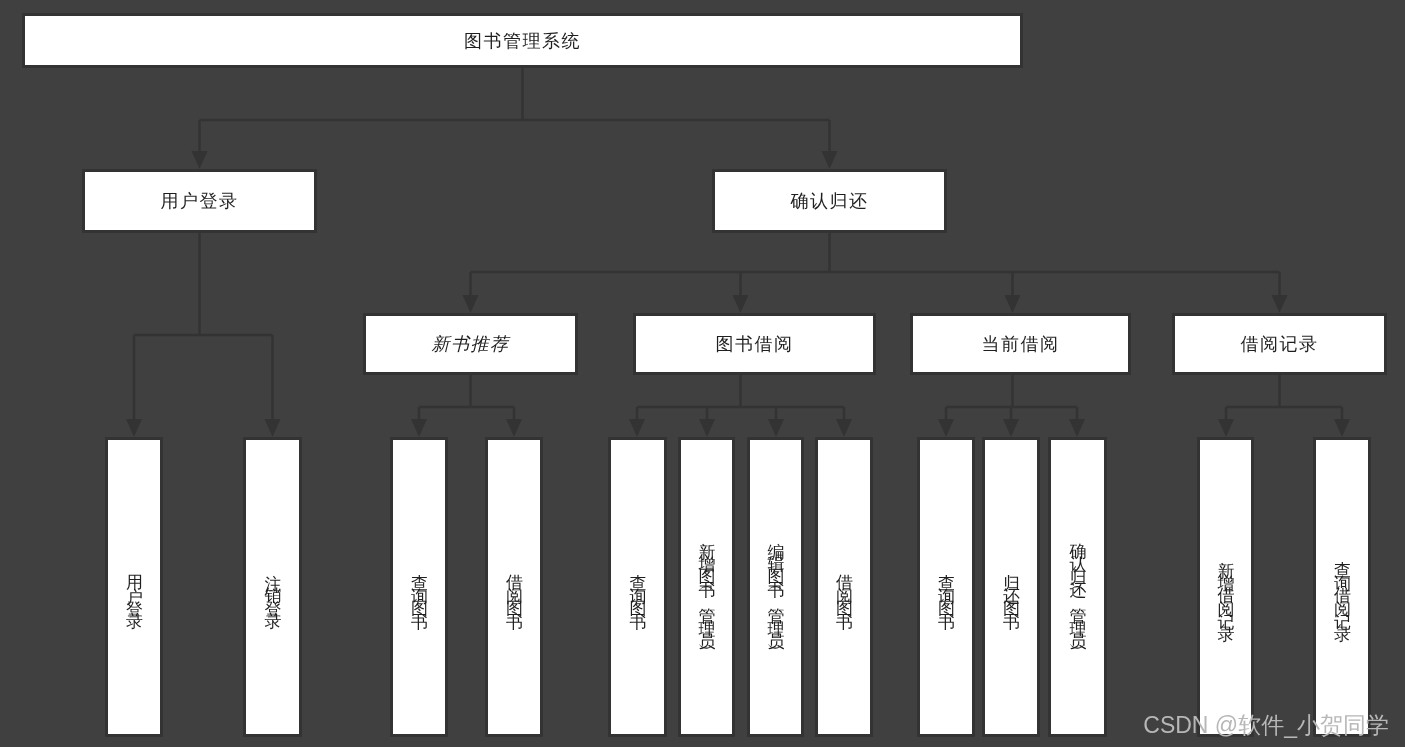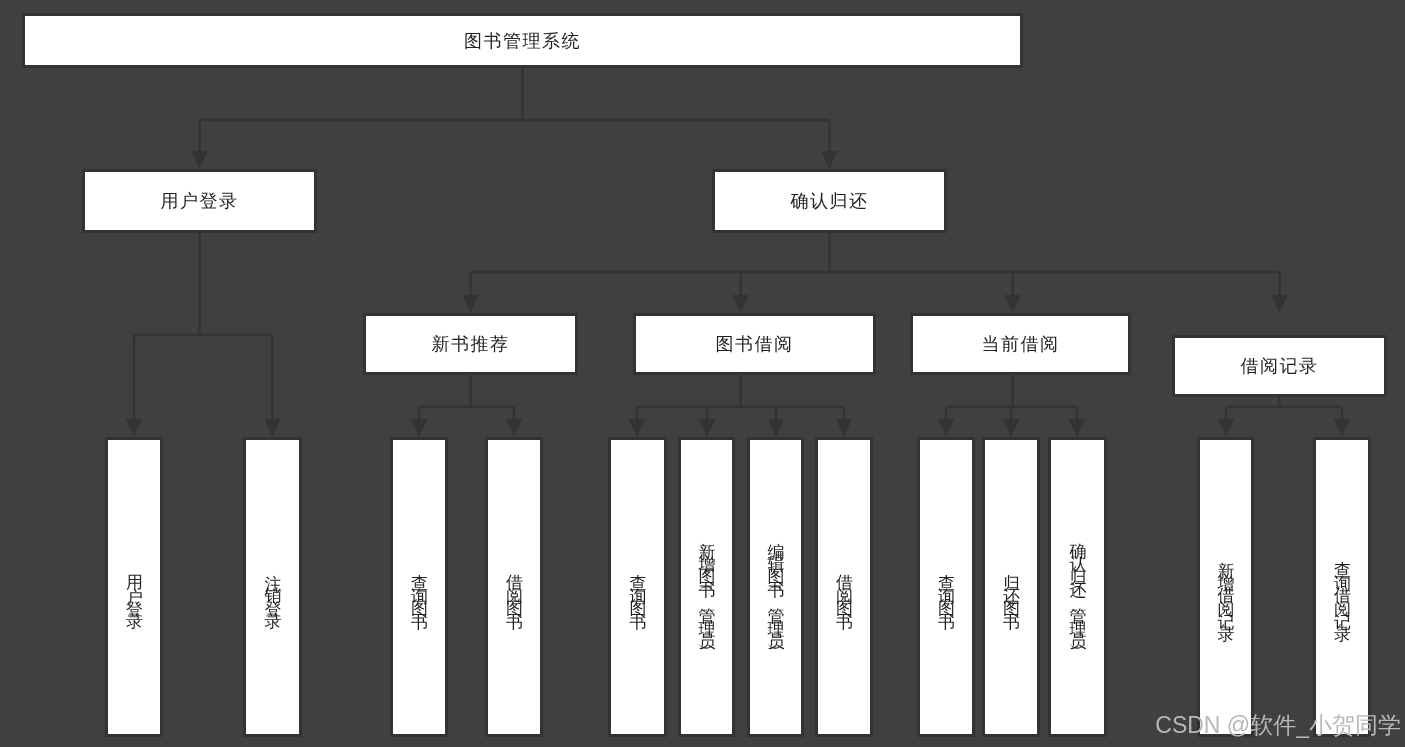--- a/index.html
+++ b/index.html
@@ -10,21 +10,21 @@
     position:absolute; box-sizing:border-box; background:#ffffff;
     border:3px solid #333333; color:#1f1f1f;
     display:flex; align-items:center; justify-content:center;
   }
   .hlabel { font-size:18px; letter-spacing:1.5px; white-space:nowrap; }
   .vtext {
     writing-mode:vertical-rl; text-orientation:mixed;
     font-size:17px; letter-spacing:13px; line-height:24px; white-space:nowrap;
   }
   .watermark {
-    position:absolute; right:4px; bottom:6px;
+    position:absolute; right:16px; bottom:6px;
     font-size:23px; color:#b7b7b7; white-space:nowrap;
   }
 </style>
 </head>
 <body>
 
 <div class="stage">
 
   <svg class="connectors" viewBox="0 0 1405 747" fill="none">
     <g stroke="#333333" stroke-width="2.5">
@@ -67,30 +67,30 @@
     <span class="hlabel">图书管理系统</span>
   </div>
 
   <div class="node" style="left:82px; top:169px; width:235px; height:64px;">
     <span class="hlabel">用户登录</span>
   </div>
   <div class="node" style="left:712px; top:169px; width:235px; height:64px;">
     <span class="hlabel">确认归还</span>
   </div>
 
-  <div class="node" style="left:363px; top:313px; width:215px; height:62px;">
+  <div class="node" style="left:363px; top:313px; width:215px; height:62px;font-style:italic;">
     <span class="hlabel">新书推荐</span>
   </div>
   <div class="node" style="left:633px; top:313px; width:243px; height:62px;">
     <span class="hlabel">图书借阅</span>
   </div>
   <div class="node" style="left:902px; top:313px; width:221px; height:62px;margin-left:8px;">
     <span class="hlabel">当前借阅</span>
   </div>
-  <div class="node" style="left:1172px; top:313px; width:215px; height:62px;margin-top:22px;">
+  <div class="node" style="left:1172px; top:313px; width:215px; height:62px;">
     <span class="hlabel">借阅记录</span>
   </div>
 
   <div class="node leaf" style="left:105px; top:437px; width:58px; height:300px;">
     <span class="vtext">用户登录</span>
   </div>
   <div class="node leaf" style="left:243px; top:437px; width:59px; height:300px;">
     <span class="vtext">注销登录</span>
   </div>
 

